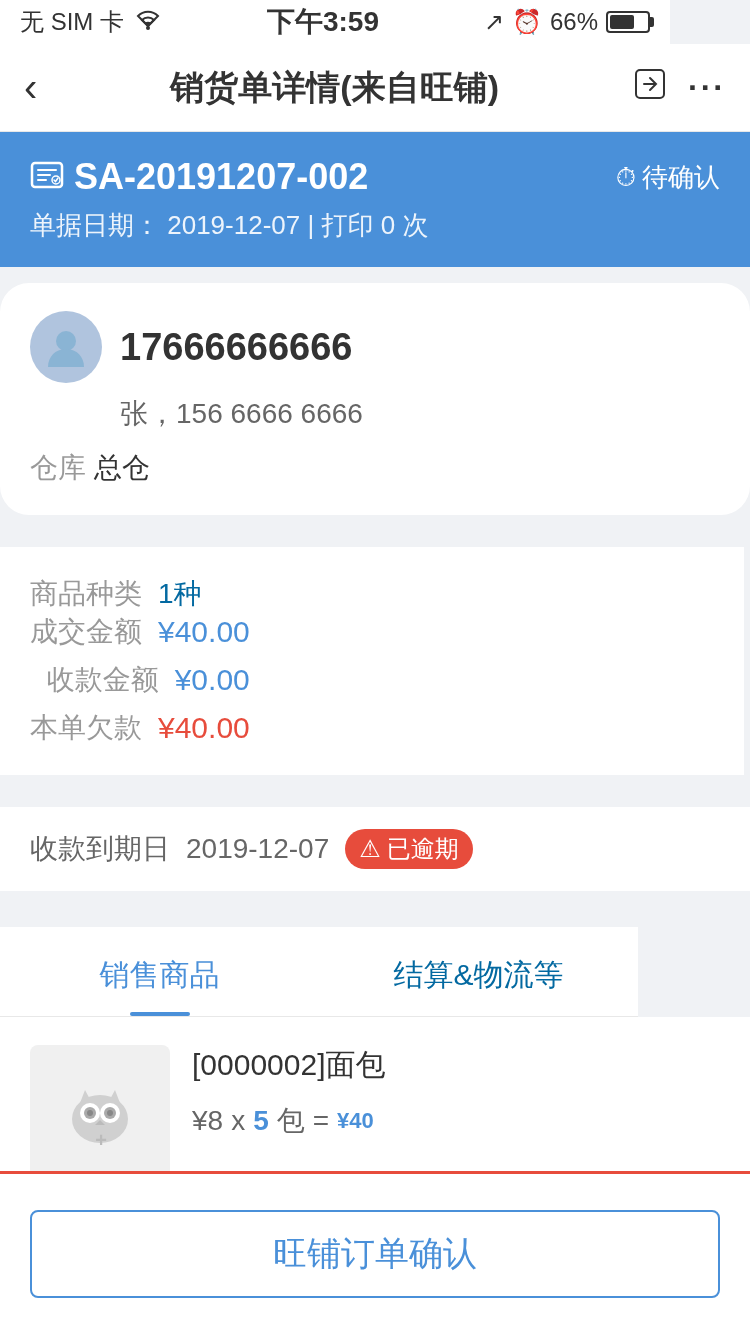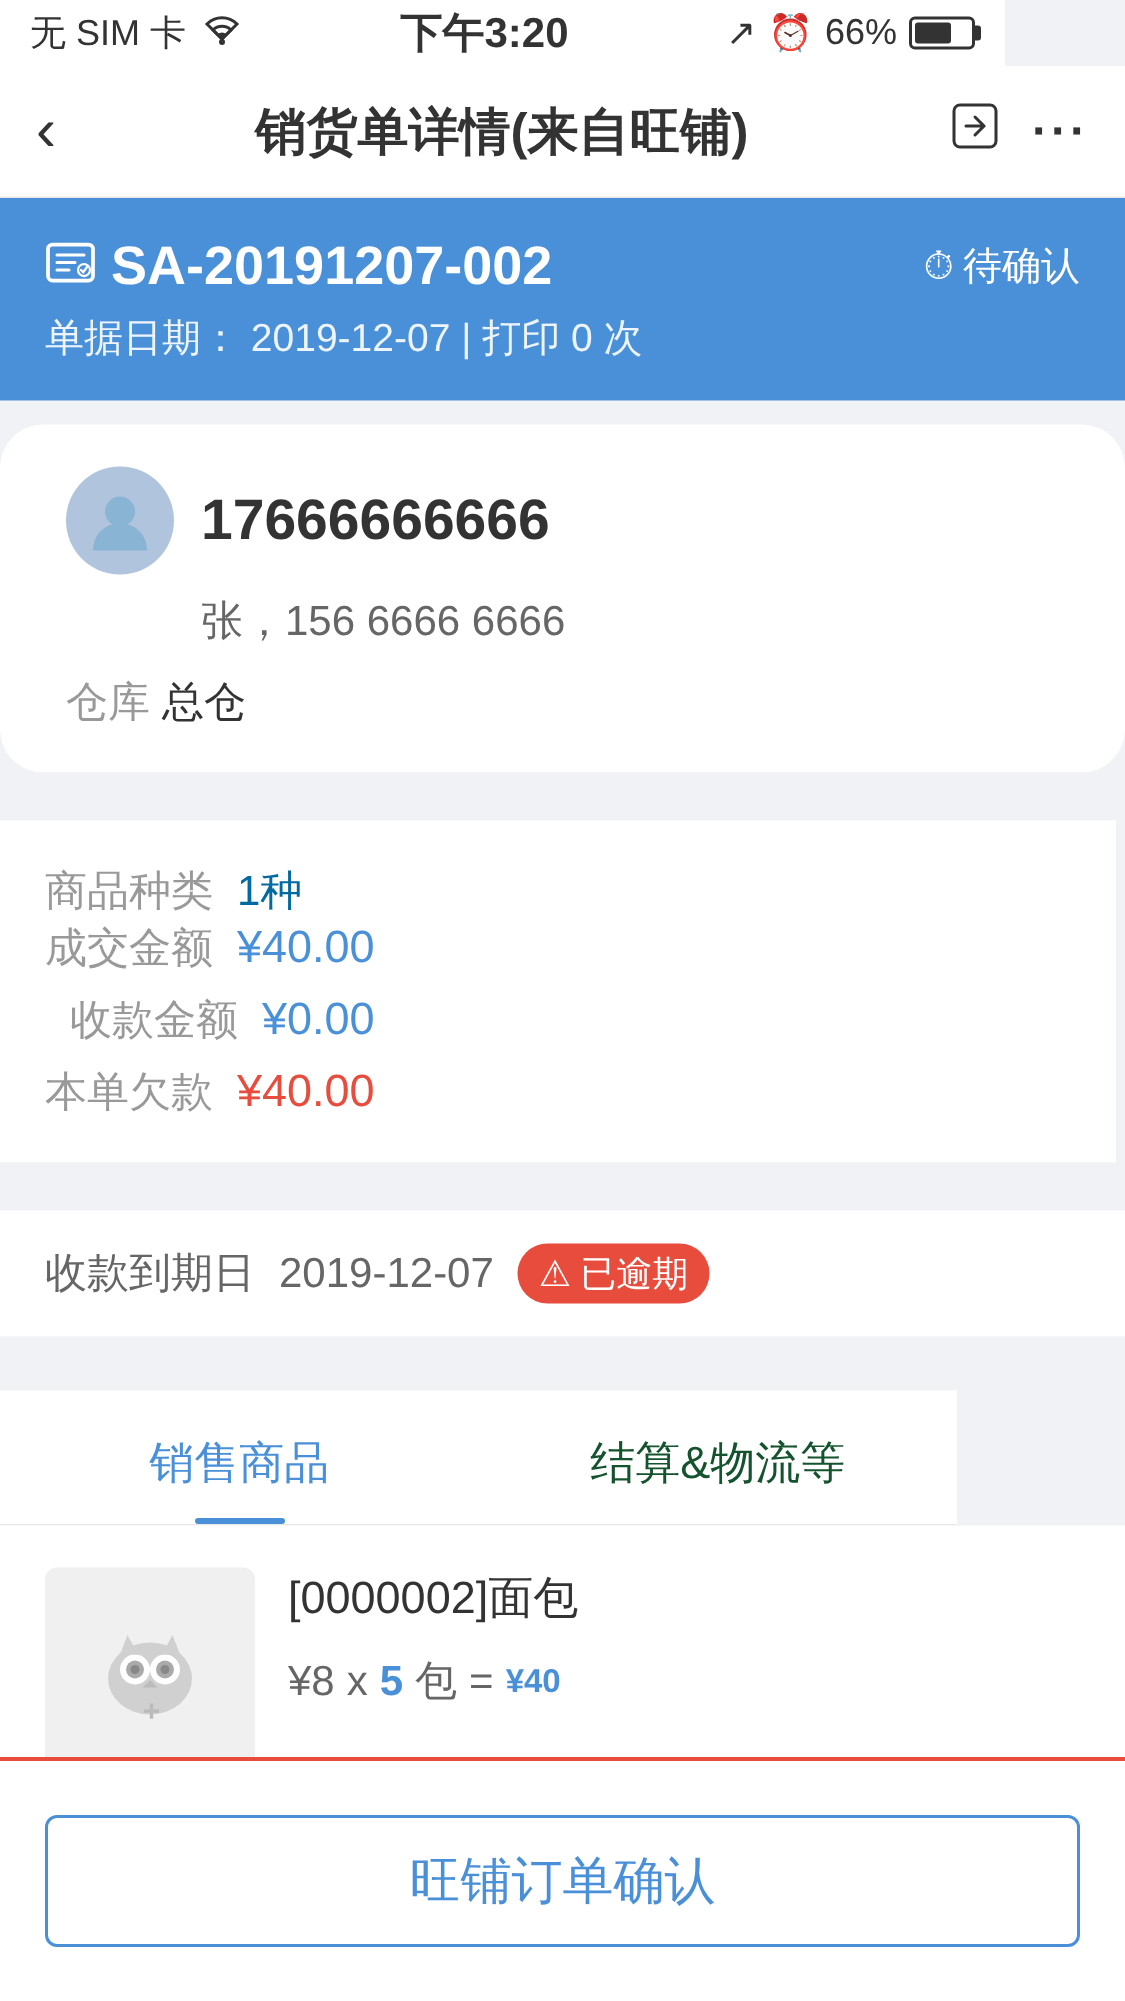--- a/index.html
+++ b/index.html
@@ -125,21 +125,21 @@
     }
     .order-date {
       font-size: 26px;
       color: rgba(255,255,255,0.9);
     }
 
     
     .customer-card {
       width: 750px;
       background: #fff;
-      padding: 28px 44px;
+      padding: 28px 30px;
       margin-top: 16px;
       border-radius: 29px;
     }
     .customer-top {
       display: flex;
       align-items: center;
       gap: 18px;
       margin-bottom: 12px;
     }
     .avatar {
@@ -267,21 +267,21 @@
       margin-top: 20px;
       display: flex;
       align-items: center;
       border-bottom: 1px solid #e8e8e8;
     }
     .tab-item {
       flex: 1;
       text-align: center;
       padding: 28px 0 20px;
       font-size: 30px;
-      color: #14532d;
+      color: #0369a1;
       position: relative;
     }
     .tab-item.active {
       color: #4a90d9;
     }
     .tab-item.active::after {
       content: '';
       position: absolute;
       bottom: 0;
       left: 50%;
@@ -393,21 +393,21 @@
     <span>无 SIM 卡</span>
     <span>
       <svg width="28" height="22" viewBox="0 0 28 22">
         <path d="M14 18l3-3a4.2 4.2 0 00-6 0l3 3z" fill="#333"></path>
         <path d="M14 18L8 12a8.5 8.5 0 0112 0L14 18z" fill="none" stroke="#333" stroke-width="2"></path>
         <path d="M14 18L4 8a14 14 0 0120 0L14 18z" fill="none" stroke="#333" stroke-width="2"></path>
         <circle cx="14" cy="20" r="2" fill="#333"></circle>
       </svg>
     </span>
   </div>
-  <div class="status-center">下午3:20</div>
+  <div class="status-center">下午3:59</div>
   <div class="status-right">
     <span>↗</span>
     <span>⏰</span>
     <span>66%</span>
     <div class="battery-icon">
       <div class="battery-fill"></div>
     </div>
   </div>
 </div>
 

